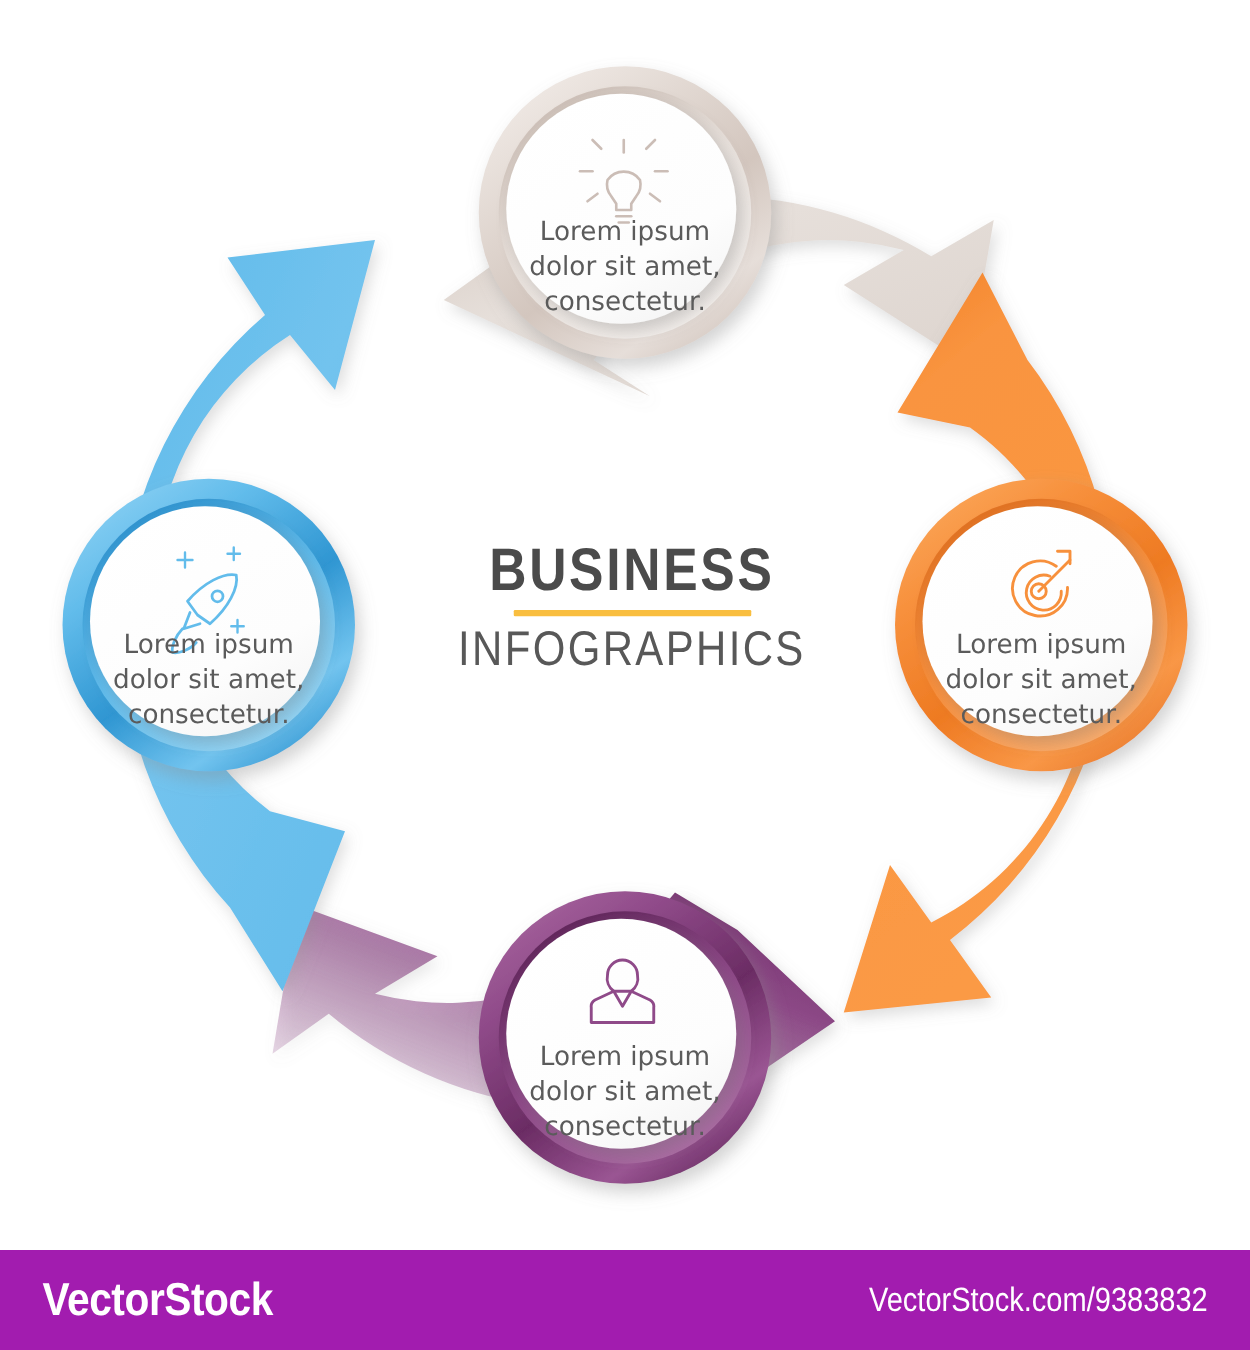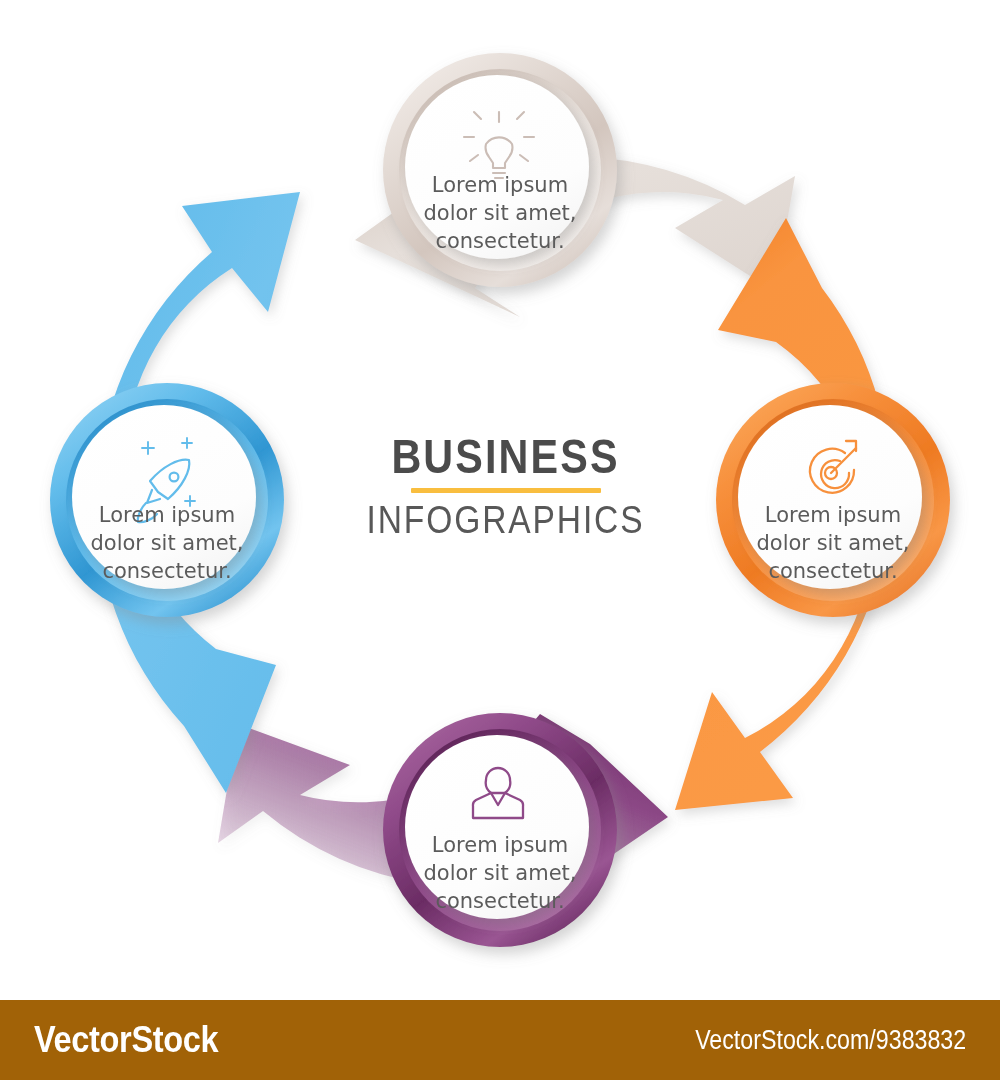--- a/index.html
+++ b/index.html
@@ -69,21 +69,21 @@
     font-family:"DejaVu Sans", sans-serif;
     pointer-events:none;
     white-space:pre-line;
   }
 
   
   #footer {
     position:absolute;
     left:0; top:1000px;
     width:1000px; height:80px;
-    background:#a16207;
+    background:#a21caf;
     display:flex;
     align-items:center;
     justify-content:space-between;
     padding:0 34px;
   }
   #footer .brand {
     color:#ffffff;
     font-family:"Liberation Sans Narrow","Liberation Sans", sans-serif;
     font-size:37px;
     font-weight:700;

